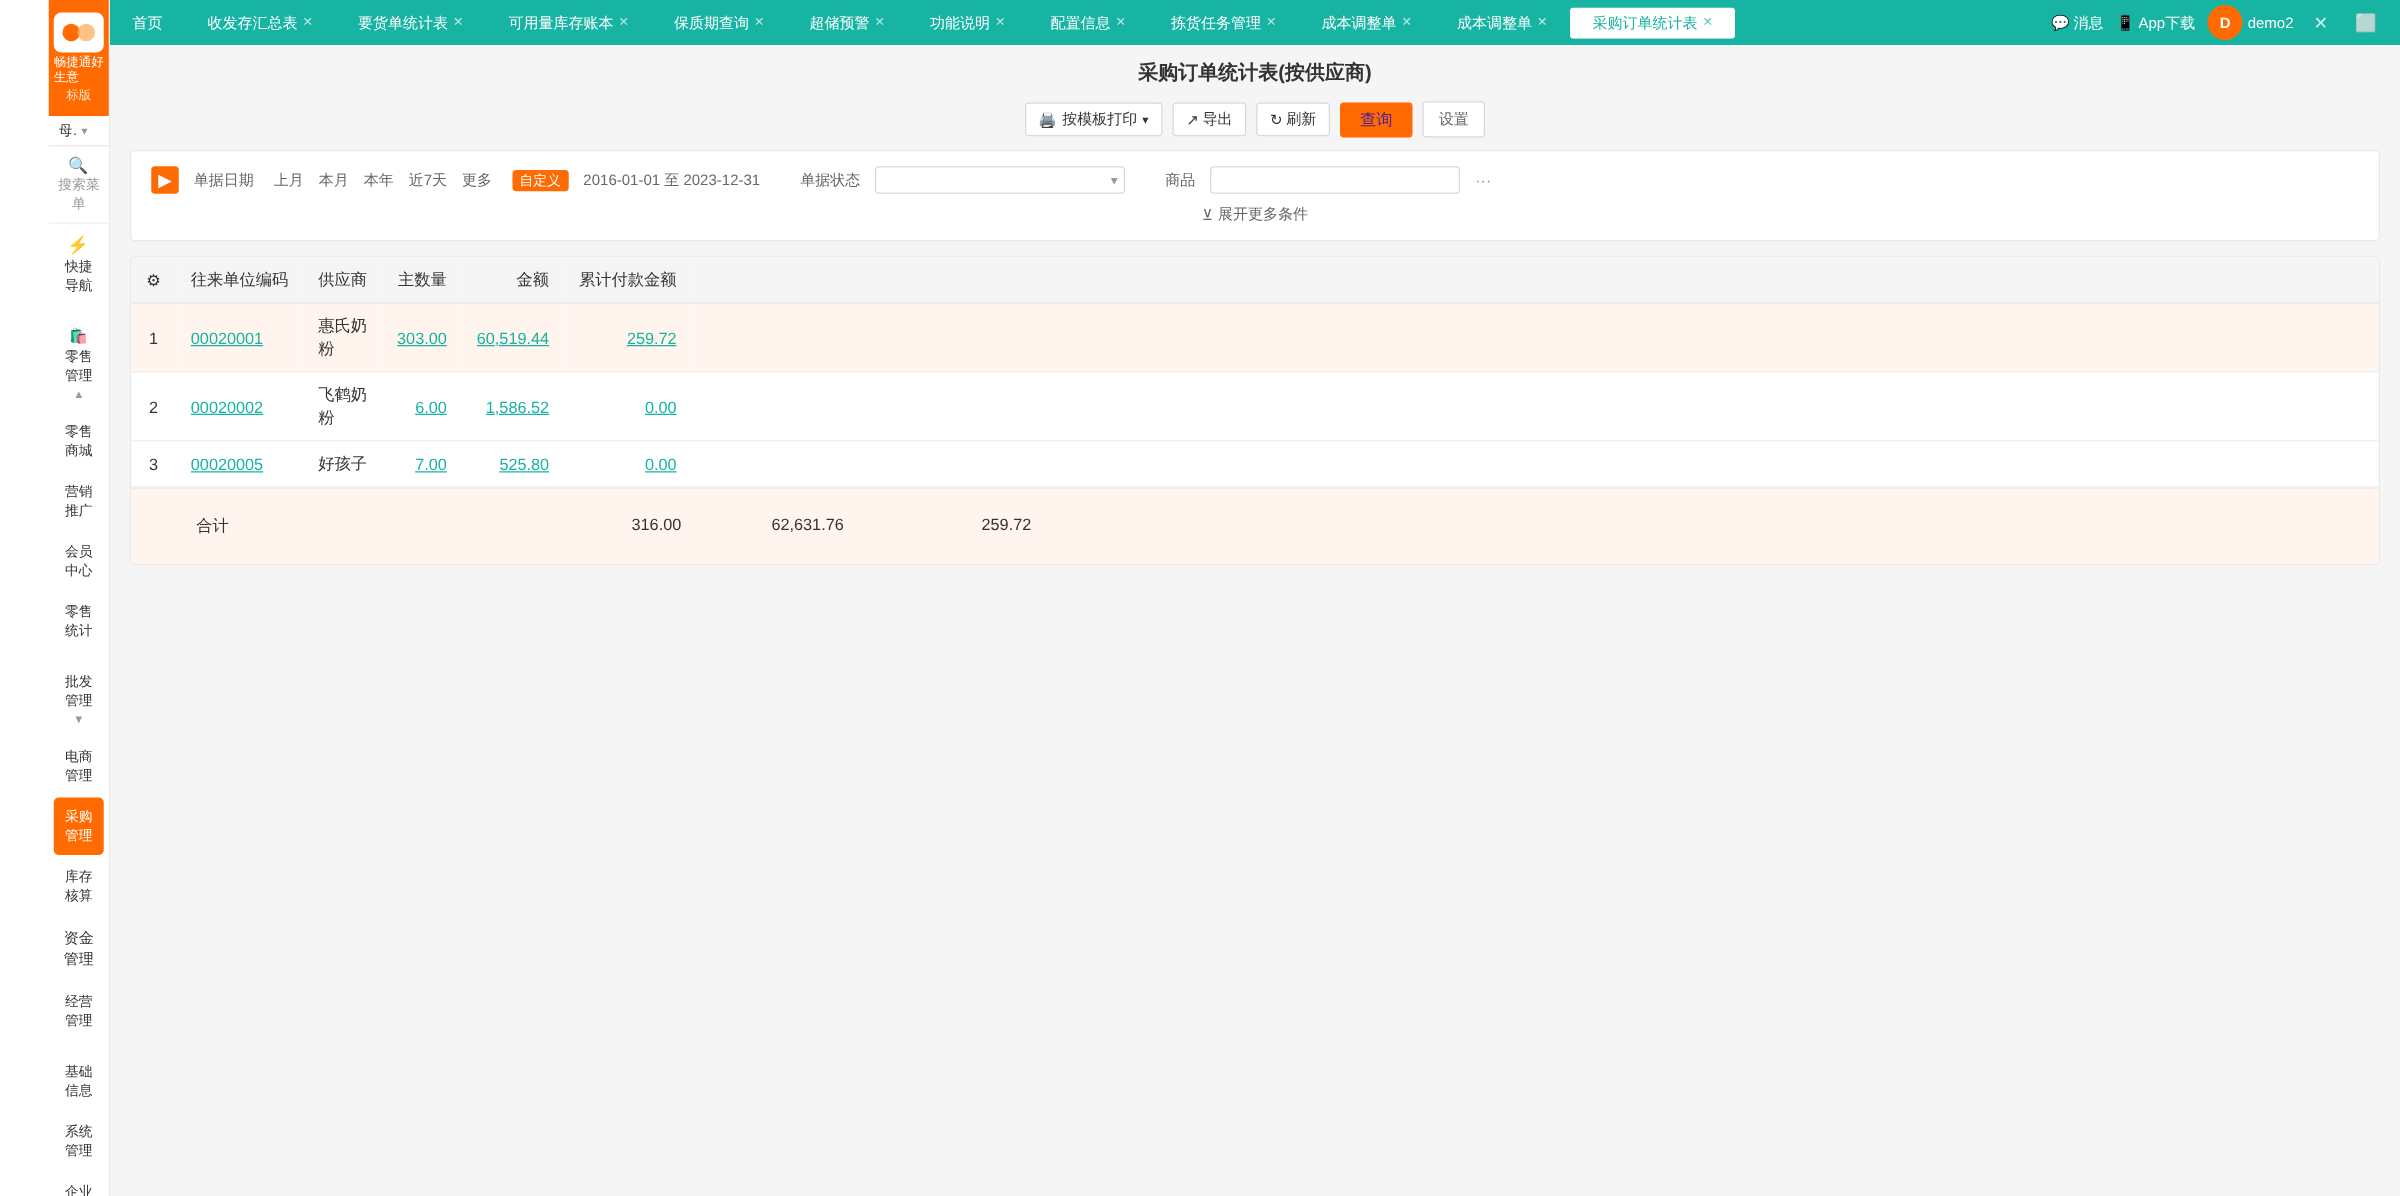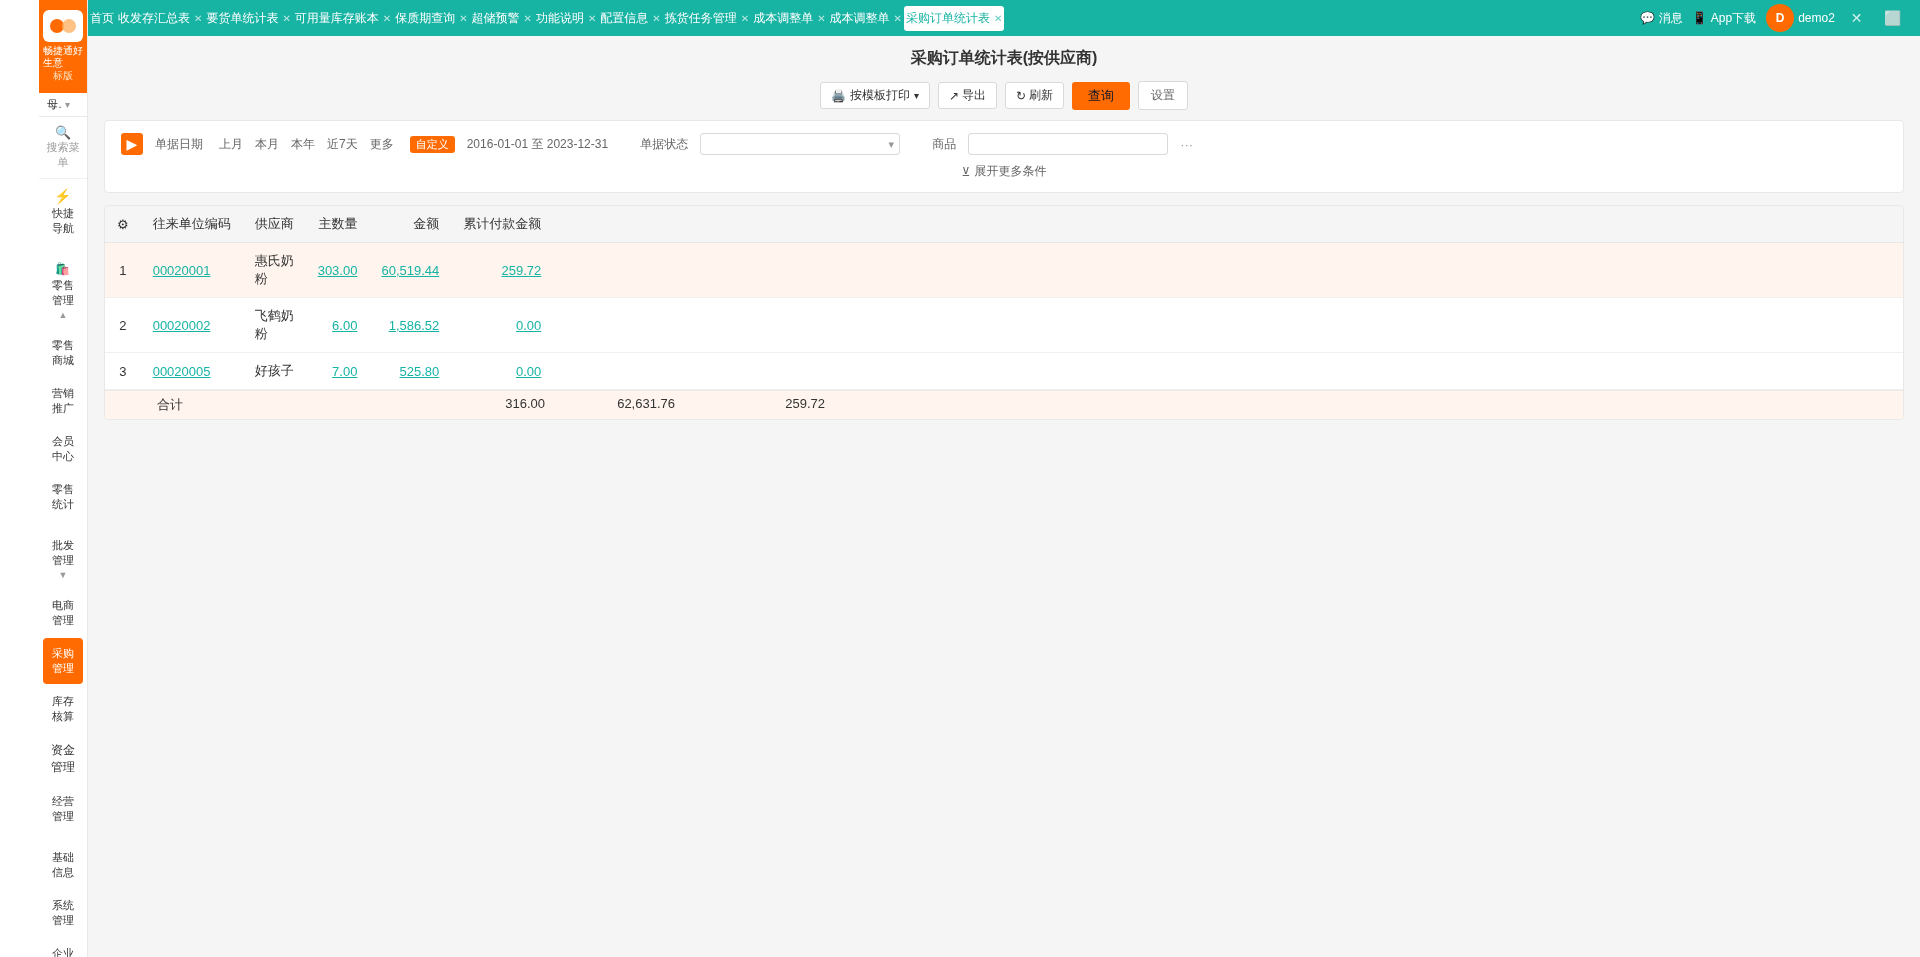--- a/index.html
+++ b/index.html
@@ -40,21 +40,21 @@
       gap: 2px;
     }
     .sidebar-item.active { background: #ff6b00; color: #fff; }
     .sidebar-divider { height: 1px; background: #f0f0f0; margin: 4px 8px; }
 
     
     .main { flex: 1; display: flex; flex-direction: column; overflow: hidden; }
     .topbar-item {
       color: #fff;
       font-size: 12px;
-      padding: 4px 2px;
+      padding: 4px 18px;
       cursor: pointer;
       white-space: nowrap;
       border-radius: 3px;
       display: flex;
       align-items: center;
       gap: 4px;
     }
     .topbar-item.active { background: #fff; color: #17b3a3; font-weight: 500; }
     .topbar-item .close-x { font-size: 10px; opacity: 0.7; cursor: pointer; }
     .topbar-item.active .close-x { color: #17b3a3; }
@@ -147,21 +147,21 @@
       border: 1px solid #d9d9d9;
       border-radius: 3px;
       padding: 3px 8px;
       font-size: 12px;
       color: #333;
       min-width: 200px;
     }
     .filter-dots { color: #999; cursor: pointer; }
     .btn-query {
       background: #ff6b00;
-      color: #0f172a;
+      color: #4c1d95;
       border: none;
       border-radius: 3px;
       padding: 5px 16px;
       font-size: 13px;
       cursor: pointer;
     }
     .btn-settings {
       background: #fff;
       color: #666;
       border: 1px solid #d9d9d9;
@@ -257,21 +257,21 @@
     .link-text {
       color: #17b3a3;
       text-decoration: underline;
       cursor: pointer;
     }
 
     
     .table-footer {
       background: #fff5ee;
       display: flex;
-      padding: 5px 12px;
+      padding: 21px 12px;
       border-top: 1px solid #e8e8e8;
       font-size: 13px;
       font-weight: 500;
       color: #333;
     }
     .footer-label { width: 240px; padding-left: 40px; }
     .avatar-circle {
       width: 28px;
       height: 28px;
       background: #ff6b00;

